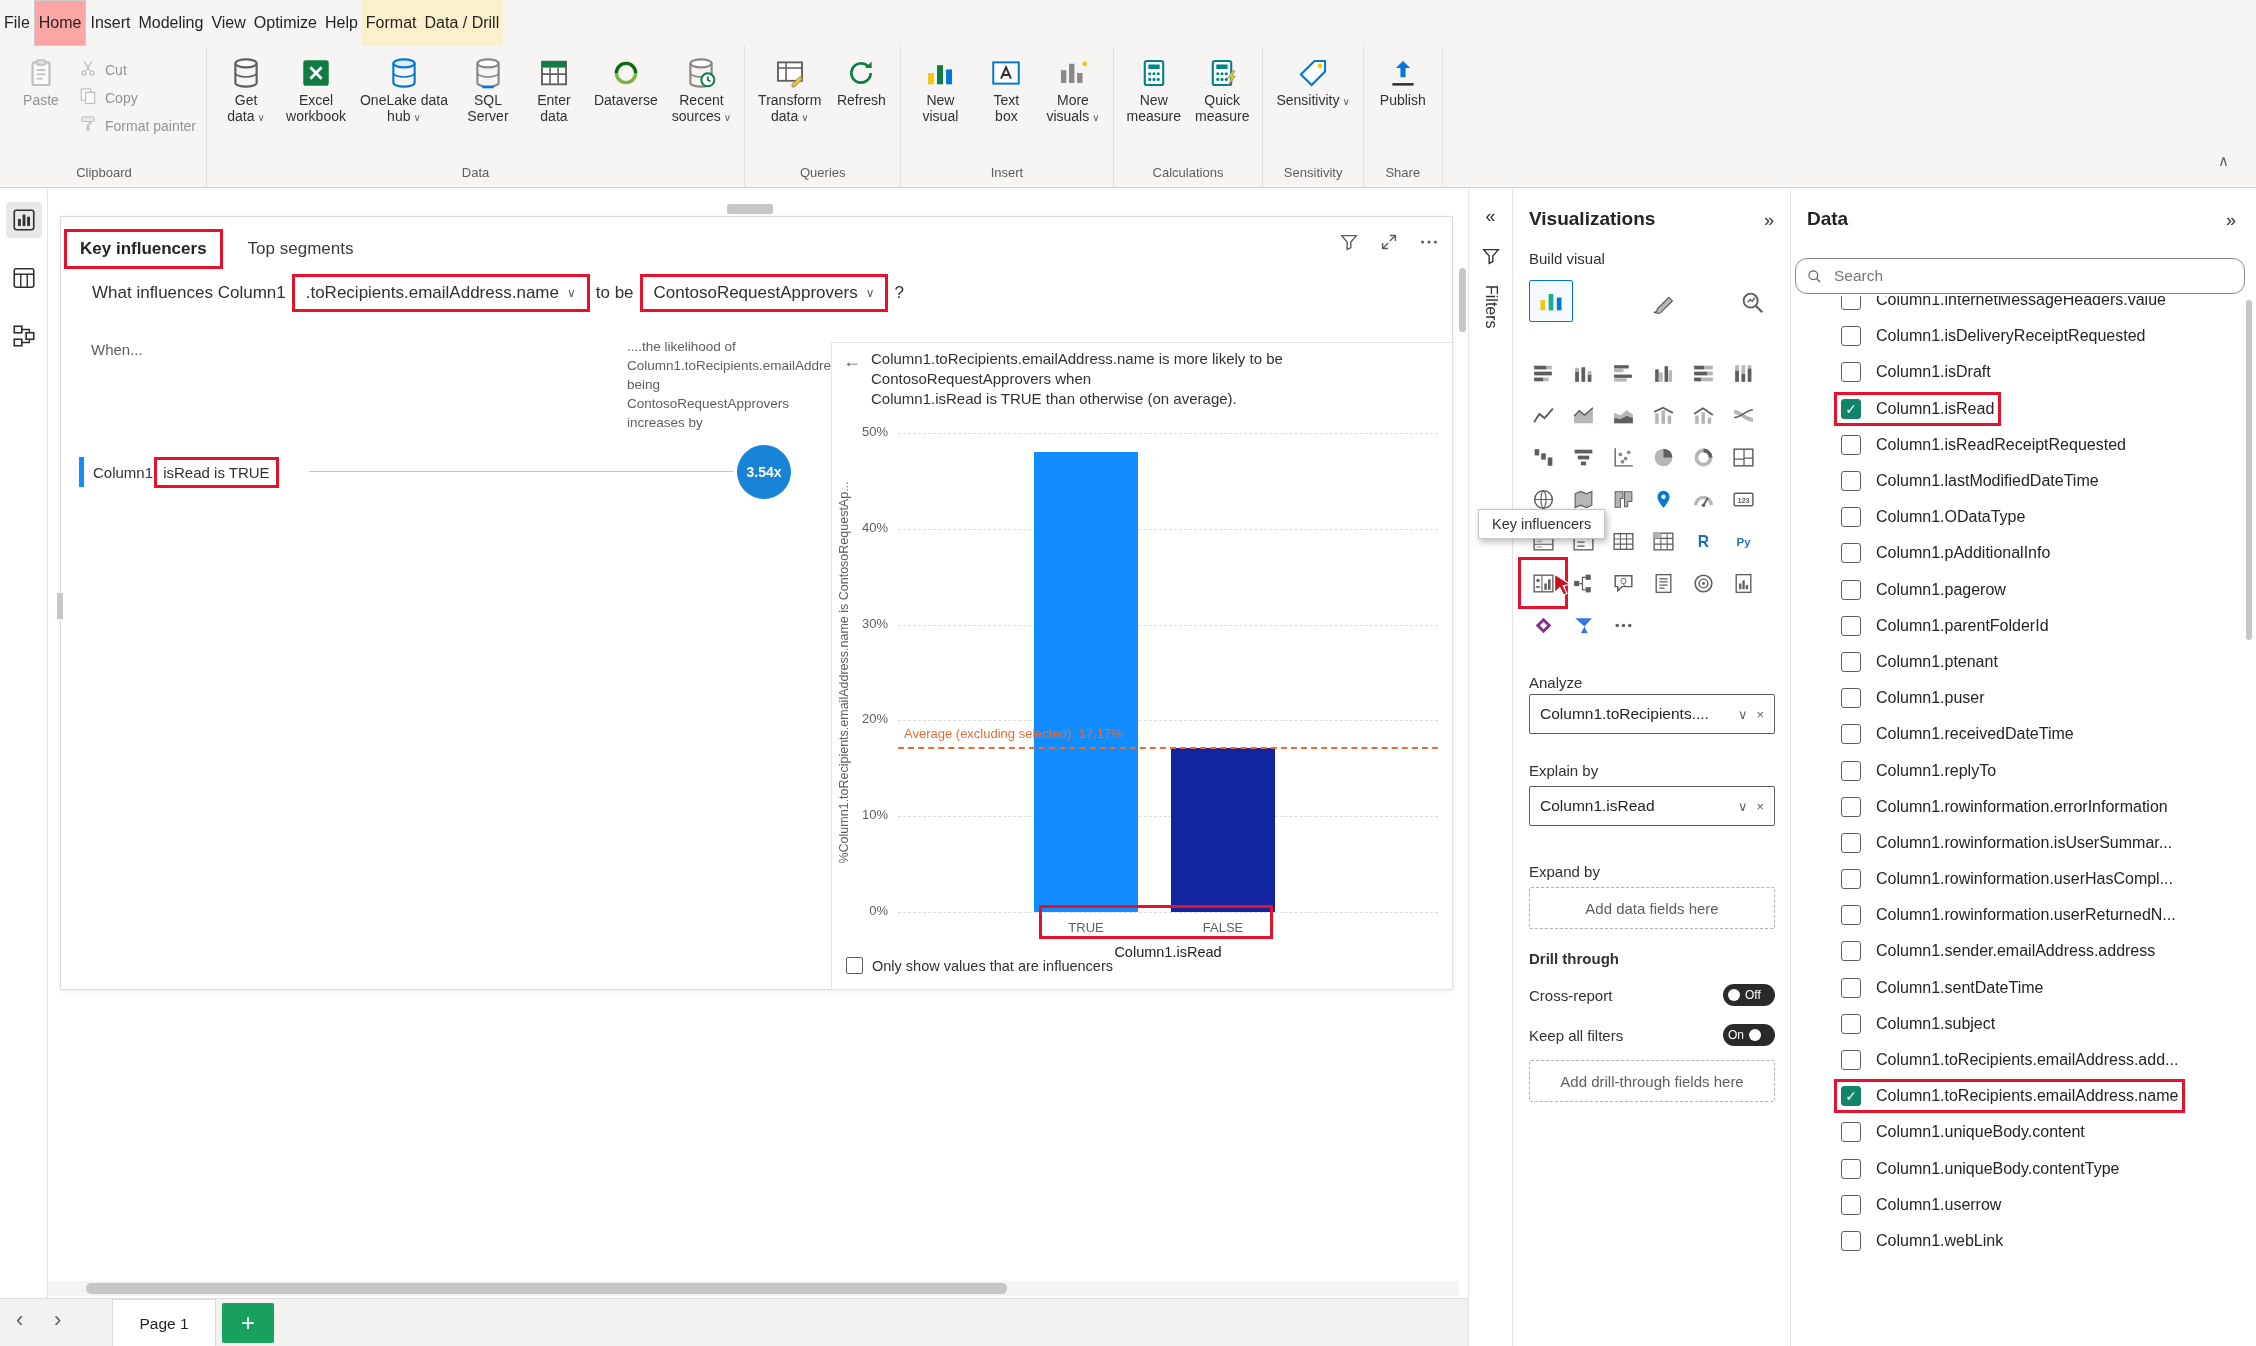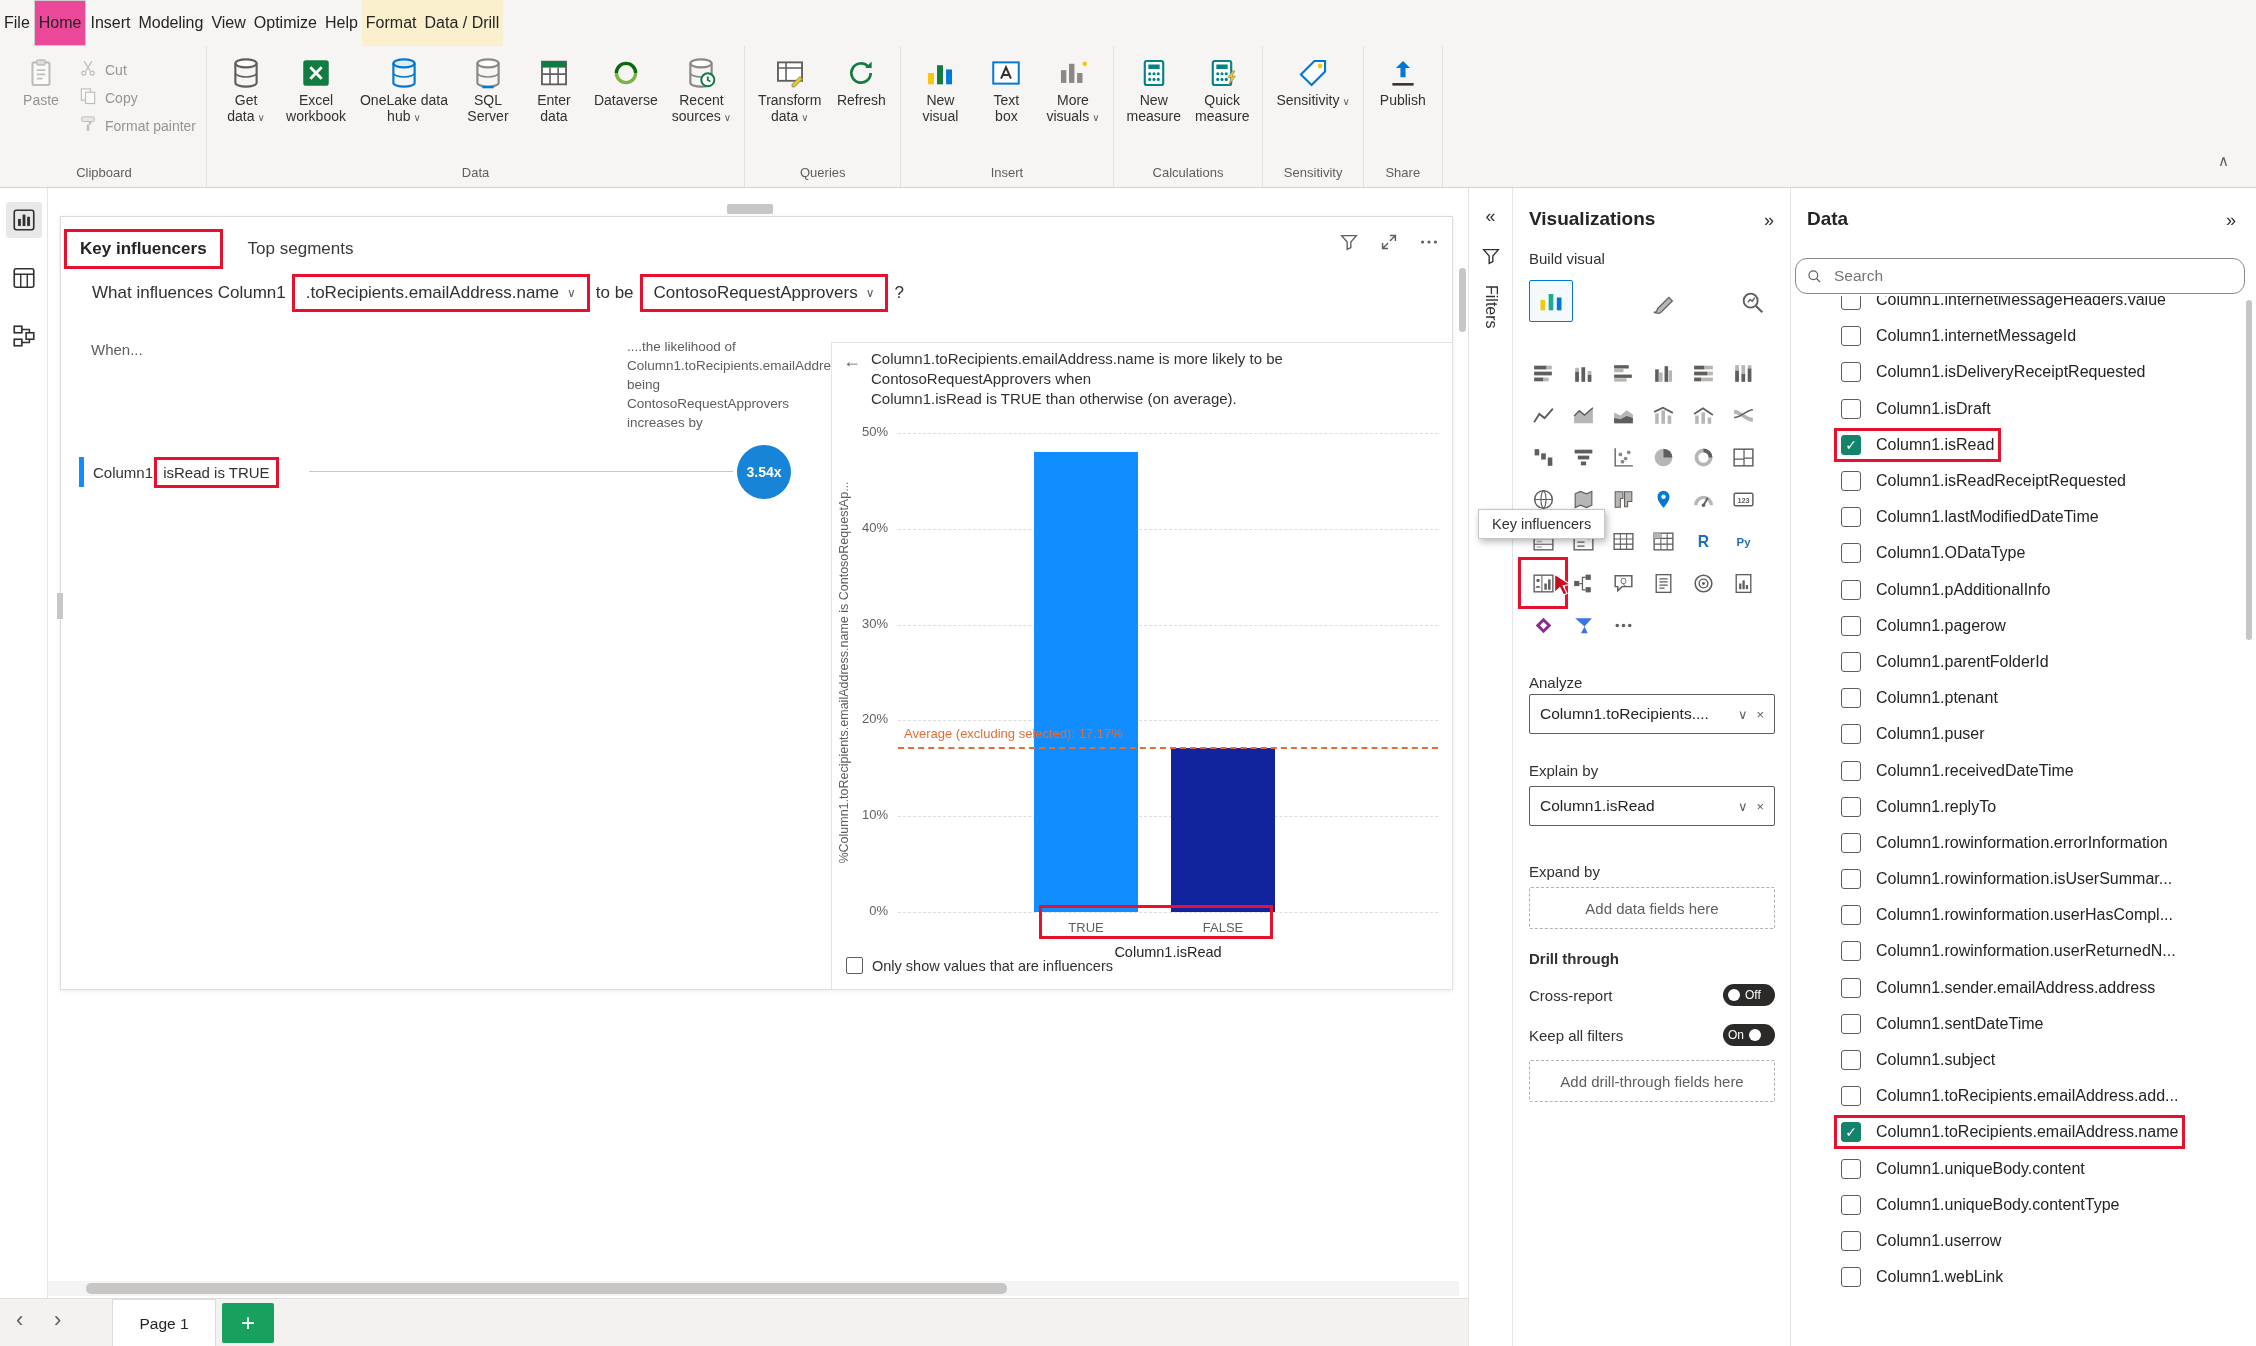--- a/index.html
+++ b/index.html
@@ -1,21 +1,21 @@
 <!DOCTYPE html>
 <html><head>
 <meta charset="utf-8">
 <style>
   html,body{margin:0;padding:0;width:2256px;height:1346px;overflow:hidden;
     font-family:"Liberation Sans","DejaVu Sans",sans-serif;background:#fff;color:#252423;}
   *{box-sizing:border-box;}
   
   .menu-bar{position:absolute;left:0;top:0;width:100%;height:46px;background:#f6f5f4;display:flex;align-items:stretch;}
   .mtab{padding:0 4px;display:flex;align-items:center;font-size:16px;color:#252423;cursor:default;}
-  .mtab.active{background:#ec4899;border:1px solid #cfcdcb;}
+  .mtab.active{background:#fca5a5;border:1px solid #cfcdcb;}
   .mtab.contextual{background:#FBF0CE;}
   
   .ribbon{position:absolute;left:0;top:46px;width:100%;height:142px;background:#f6f5f4;border-bottom:1px solid #d5d3d1;display:flex;padding:0 2px;}
   .rgroup{display:flex;flex-direction:column;border-right:1px solid #e4e2e0;padding:4px 6px 0 6px;}
   .ritems{flex:1;display:flex;align-items:stretch;}
   .rlabel{height:24px;line-height:20px;text-align:center;font-size:13px;color:#605e5c;}
   .bigbtn{min-width:66px;max-width:104px;padding:4px 7px 0 7px;display:flex;flex-direction:column;align-items:center;}
   .bigbtn .icn{height:38px;display:flex;align-items:center;justify-content:center;}
   .bigbtn .icn svg{width:34px;height:34px;}
   .bigbtn .lbl{font-size:14px;line-height:16px;color:#323130;text-align:center;white-space:pre-line;}
@@ -928,26 +928,20 @@
   <div class="field-list" id="field-list">
       <div class="field-row" style="margin-top: -14px;">
         <div class="fwrap">
           <span class="cb"></span>
           <span class="flabel">Column1.internetMessageHeaders.value</span>
         </div>
       </div>
       <div class="field-row">
         <div class="fwrap">
           <span class="cb"></span>
-          <span class="flabel">Column1.internetMessageId</span>
-        </div>
-      </div>
-      <div class="field-row">
-        <div class="fwrap">
-          <span class="cb"></span>
           <span class="flabel">Column1.isDeliveryReceiptRequested</span>
         </div>
       </div>
       <div class="field-row">
         <div class="fwrap">
           <span class="cb"></span>
           <span class="flabel">Column1.isDraft</span>
         </div>
       </div>
       <div class="field-row">

